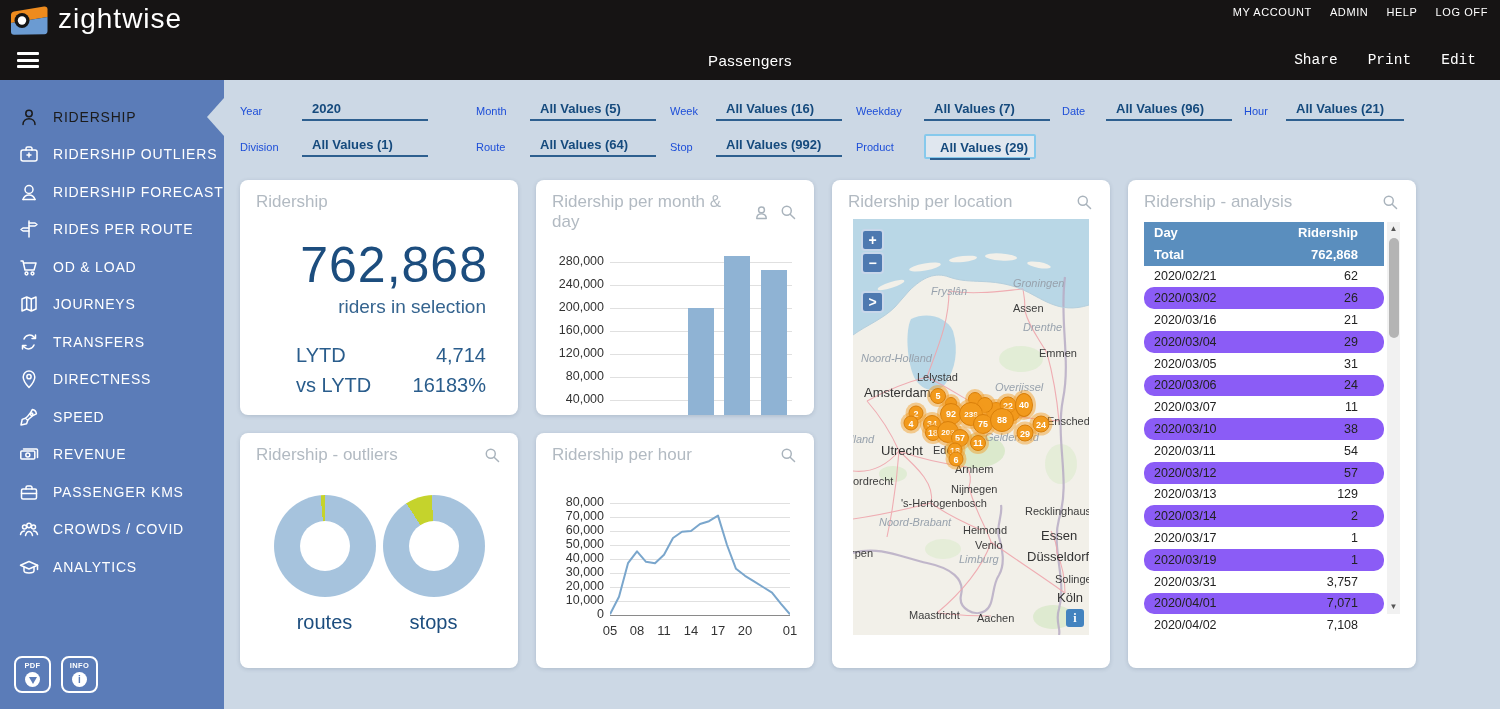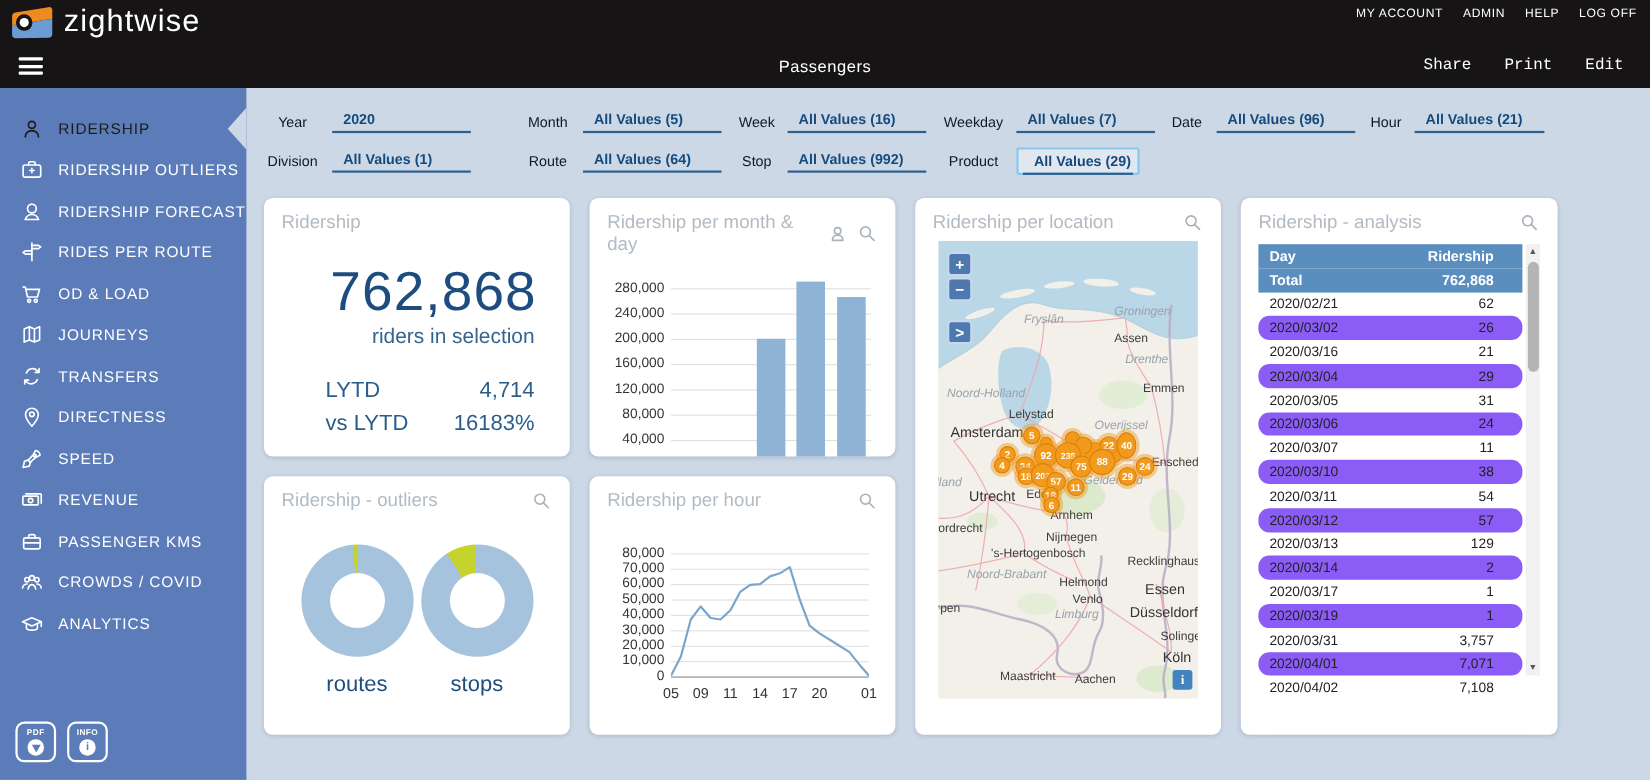--- a/index.html
+++ b/index.html
@@ -32,21 +32,21 @@
   .sidebar-footer { position:absolute; bottom:16px; left:14px; display:flex; gap:10px; }
   .sf-btn { width:37px; height:37px; border:2.5px solid #fff; border-radius:8px; display:flex; flex-direction:column; align-items:center; justify-content:center; cursor:pointer; }
   .sf-label { color:#fff; font-size:7.5px; font-weight:bold; letter-spacing:.4px; line-height:8px; }
   .sf-circle { width:15px; height:15px; background:#fff; border-radius:50%; display:flex; align-items:center; justify-content:center; margin-top:2px; color:#5b7cb8; font-size:10px; font-weight:bold; }
   .sf-tri { width:0; height:0; border-left:4.5px solid transparent; border-right:4.5px solid transparent; border-top:7px solid #5b7cb8; margin-top:1px; }
 
   
   .filters { margin-top:6px; }
   .frow { display:flex; margin-bottom:13px; }
   .fcell { display:flex; align-items:center; flex:none; }
-  .flabel { color:#0f172a; font-size:13px; text-align:center; margin-right:10px; flex:none; }
+  .flabel { color:#1d4ed8; font-size:11px; text-align:left; margin-right:10px; flex:none; }
   .fvalue { width:126px; color:#154a7d; font-size:13px; font-weight:bold; border-bottom:2px solid #2d5f8f; padding:1px 2px 3px 10px; cursor:pointer; white-space:nowrap; }
   .fhl { border:2px solid #86c9ec; border-radius:2px; padding:2px 4px 1px 4px; background:rgba(255,255,255,.4); }
   .reset-btn { background:#e7ebee; border:1px solid #b9c6d0; color:#b3bfc9; font-size:12px; padding:4px 15px; border-radius:2px; cursor:pointer; font-family:inherit; }
 
   
   .cards { display:grid; grid-template-columns:278px 278px 278px 288px; grid-template-rows:235px 235px; gap:18px; margin-top:21px; }
   .card { background:#fff; border-radius:8px; box-shadow:0 1px 4px rgba(40,60,90,.18); padding:12px 16px; position:relative; overflow:hidden; }
   .card.tall { grid-row:span 2; }
   .card-head { display:flex; align-items:center; }
   .card-title { color:#b2bac2; font-size:17px; flex:1; }
@@ -619,21 +619,21 @@
             <div class="lc-grid" style="top: 28px;"></div>
             <div class="lc-tick" style="top: 20px; left: 0px;">60,000</div>
             <div class="lc-grid" style="top: 14px;"></div>
             <div class="lc-tick" style="top: 6px; left: 0px;">70,000</div>
             <div class="lc-grid" style="top: 0px;"></div>
             <div class="lc-tick" style="top: -8px; left: 0px;">80,000</div>
             <svg class="lc-svg" width="180" height="114">
               <polyline points="0.0,111.3 9.0,93.8 18.0,60.2 27.0,48.3 36.0,58.8 45.0,60.2 54.0,51.8 63.0,35.0 72.0,28.7 81.0,28.0 90.0,21.0 99.0,18.2 108.0,12.6 117.0,42.0 126.0,65.8 135.0,72.8 144.0,78.4 153.0,84.0 162.0,89.6 171.0,100.8 180.0,111.3" fill="none" stroke="#7aa6cc" stroke-width="2" stroke-linejoin="round"></polyline>
             </svg>
             <div class="lc-xlab" style="left: 58px;">05</div>
-            <div class="lc-xlab" style="left: 85px;">09</div>
+            <div class="lc-xlab" style="left: 85px;">08</div>
             <div class="lc-xlab" style="left: 112px;">11</div>
             <div class="lc-xlab" style="left: 139px;">14</div>
             <div class="lc-xlab" style="left: 166px;">17</div>
             <div class="lc-xlab" style="left: 193px;">20</div>
             <div class="lc-xlab" style="left: 238px;">01</div>
           </div>
       </div>
 
     </div>
   </div>

